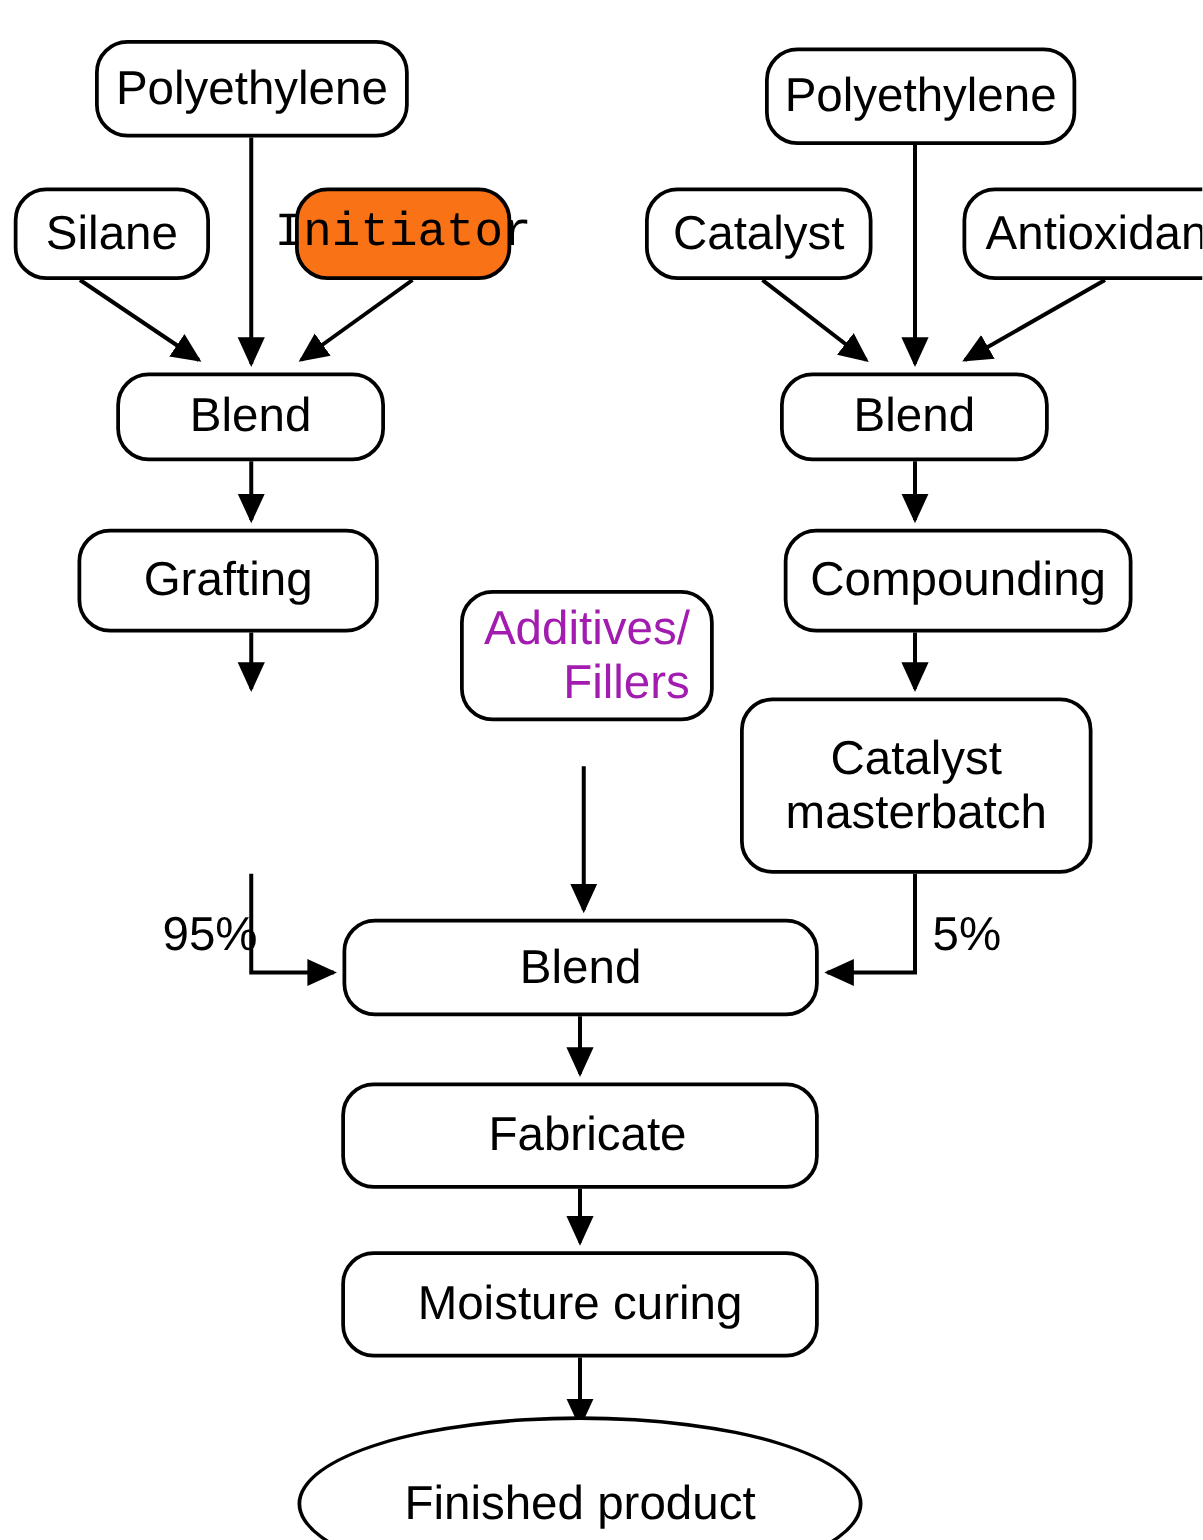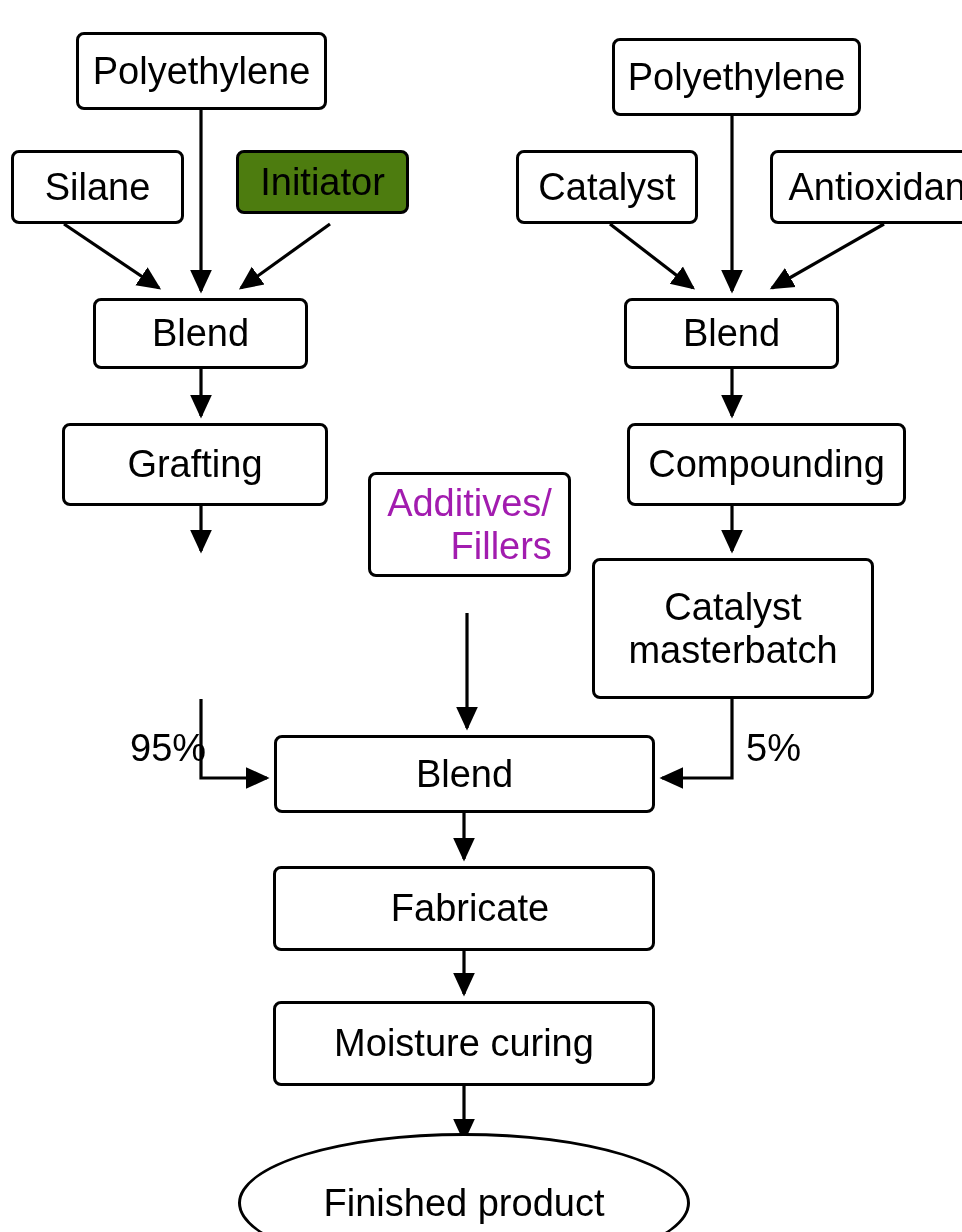--- a/index.html
+++ b/index.html
@@ -29,21 +29,21 @@
     display: flex;
     align-items: center;
     justify-content: center;
     text-align: center;
     color: #000000;
     line-height: 1.12;
     white-space: pre-line;
     z-index: 2;
   }
   .rounded {
-    border-radius: 8px;
+    border-radius: 26px;
   }
   .ellipse {
     border-radius: 50%;
   }
   .edge-label {
     position: absolute;
     color: #000000;
     z-index: 3;
     white-space: nowrap;
   }
@@ -82,24 +82,24 @@
 
       <path d="M 732 699 L 732 778 L 662 778"></path>
 
       <line x1="464" y1="813" x2="464" y2="859"></line>
       <line x1="464" y1="951" x2="464" y2="994"></line>
       <line x1="464" y1="1086" x2="464" y2="1140"></line>
     </g>
   </svg>
 
   <div class="node rounded" style="left: 76px; top: 32px; width: 251px; height: 78px; font-size: 38px; border-color: rgb(0, 0, 0); background: rgb(255, 255, 255); color: rgb(0, 0, 0);">Polyethylene</div>
-  <div class="node rounded" style="left: 11px; top: 150px; width: 173px; height: 74px; font-size: 38px; border-color: rgb(0, 0, 0); background: rgb(255, 255, 255); color: rgb(0, 0, 0);">Silane</div>
-  <div class="node rounded" style="left: 236px; top: 150px; width: 173px; height: 64px; font-size: 38px; border-color: rgb(0, 0, 0); background: #4d7c0f; color: rgb(0, 0, 0);">Initiator</div>
+  <div class="node rounded" style="left: 11px; top: 150px; width: 157px; height: 74px; font-size: 38px; border-color: rgb(0, 0, 0); background: rgb(255, 255, 255); color: rgb(0, 0, 0);">Silane</div>
+  <div class="node rounded" style="left: 236px; top: 150px; width: 173px; height: 74px; font-size: 38px; border-color: rgb(0, 0, 0); background: #f97316; color: rgb(0, 0, 0); font-family: Liberation Mono, monospace;">Initiator</div>
   <div class="node rounded" style="left: 93px; top: 298px; width: 215px; height: 71px; font-size: 38px; border-color: rgb(0, 0, 0); background: rgb(255, 255, 255); color: rgb(0, 0, 0);">Blend</div>
-  <div class="node rounded" style="left: 62px; top: 423px; width: 266px; height: 83px; font-size: 38px; border-color: rgb(0, 0, 0); background: rgb(255, 255, 255); color: rgb(0, 0, 0);">Grafting</div>
+  <div class="node rounded" style="left: 62px; top: 423px; width: 241px; height: 83px; font-size: 38px; border-color: rgb(0, 0, 0); background: rgb(255, 255, 255); color: rgb(0, 0, 0);">Grafting</div>
 
   <div class="node rounded" style="left: 368px; top: 472px; width: 203px; height: 105px; font-size: 38px; border-color: rgb(0, 0, 0); background: rgb(255, 255, 255); color: #a21caf; text-align: right;">Additives/
 Fillers</div>
 
   <div class="node rounded" style="left: 612px; top: 38px; width: 249px; height: 78px; font-size: 38px; border-color: rgb(0, 0, 0); background: rgb(255, 255, 255); color: rgb(0, 0, 0);">Polyethylene</div>
   <div class="node rounded" style="left: 516px; top: 150px; width: 182px; height: 74px; font-size: 38px; border-color: rgb(0, 0, 0); background: rgb(255, 255, 255); color: rgb(0, 0, 0);">Catalyst</div>
   <div class="node rounded" style="left: 770px; top: 150px; width: 225px; height: 74px; font-size: 38px; border-color: rgb(0, 0, 0); background: rgb(255, 255, 255); color: rgb(0, 0, 0);">Antioxidant</div>
   <div class="node rounded" style="left: 624px; top: 298px; width: 215px; height: 71px; font-size: 38px; border-color: rgb(0, 0, 0); background: rgb(255, 255, 255); color: rgb(0, 0, 0);">Blend</div>
   <div class="node rounded" style="left: 595px; top: 423px; width: 279px; height: 83px; font-size: 38px; border-color: rgb(0, 0, 0); background: rgb(255, 255, 255); color: rgb(0, 0, 0); margin-left: 32px;">Compounding</div>
   <div class="node rounded" style="left: 592px; top: 558px; width: 282px; height: 141px; font-size: 38px; border-color: rgb(0, 0, 0); background: rgb(255, 255, 255); color: rgb(0, 0, 0);">Catalyst

